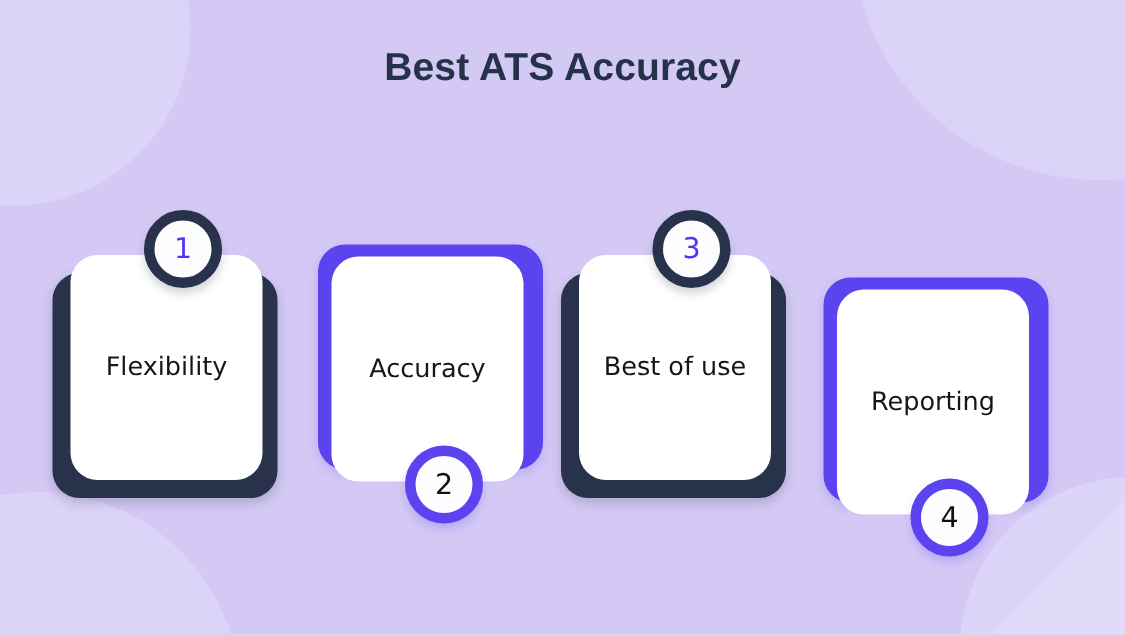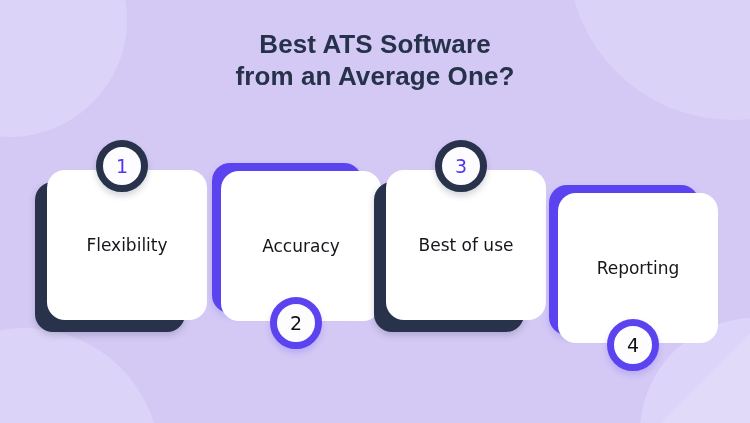--- a/index.html
+++ b/index.html
@@ -88,21 +88,21 @@
     background: #5b43ef;
     left: -9px;
     top: -8px;
     box-shadow: 0 3px 7px rgba(91,67,239,0.22);
   }
 
   .card-face {
     position: absolute;
     left: 0;
     top: 0;
-    width: 160px;
+    width: 128px;
     height: 150px;
     background: #ffffff;
     border-radius: 18px;
     display: flex;
     align-items: center;
     justify-content: center;
   }
   .card-label {
     color: #15161a;
     font-family: "DejaVu Sans", sans-serif;
@@ -146,22 +146,21 @@
 
 <div id="stage">
 
   <div class="blob" id="blob-tl"></div>
   <div class="blob" id="blob-bl"></div>
   <div class="blob" id="blob-tr"></div>
   <div class="blob" id="blob-br"></div>
   <div id="blob-br2"></div>
 
   <div id="title-block">
-    <div>Best ATS Software</div>
-    <div>from an Average One?</div>
+    <div>Best ATS Accuracy</div>
   </div>
 
   <div id="cards">
 
     <div class="card-wrap odd" style="left:47px;">
       <div class="shadow"></div>
       <div class="card-face">
         <span class="card-label">Flexibility</span>
       </div>
       <div class="badge top">

